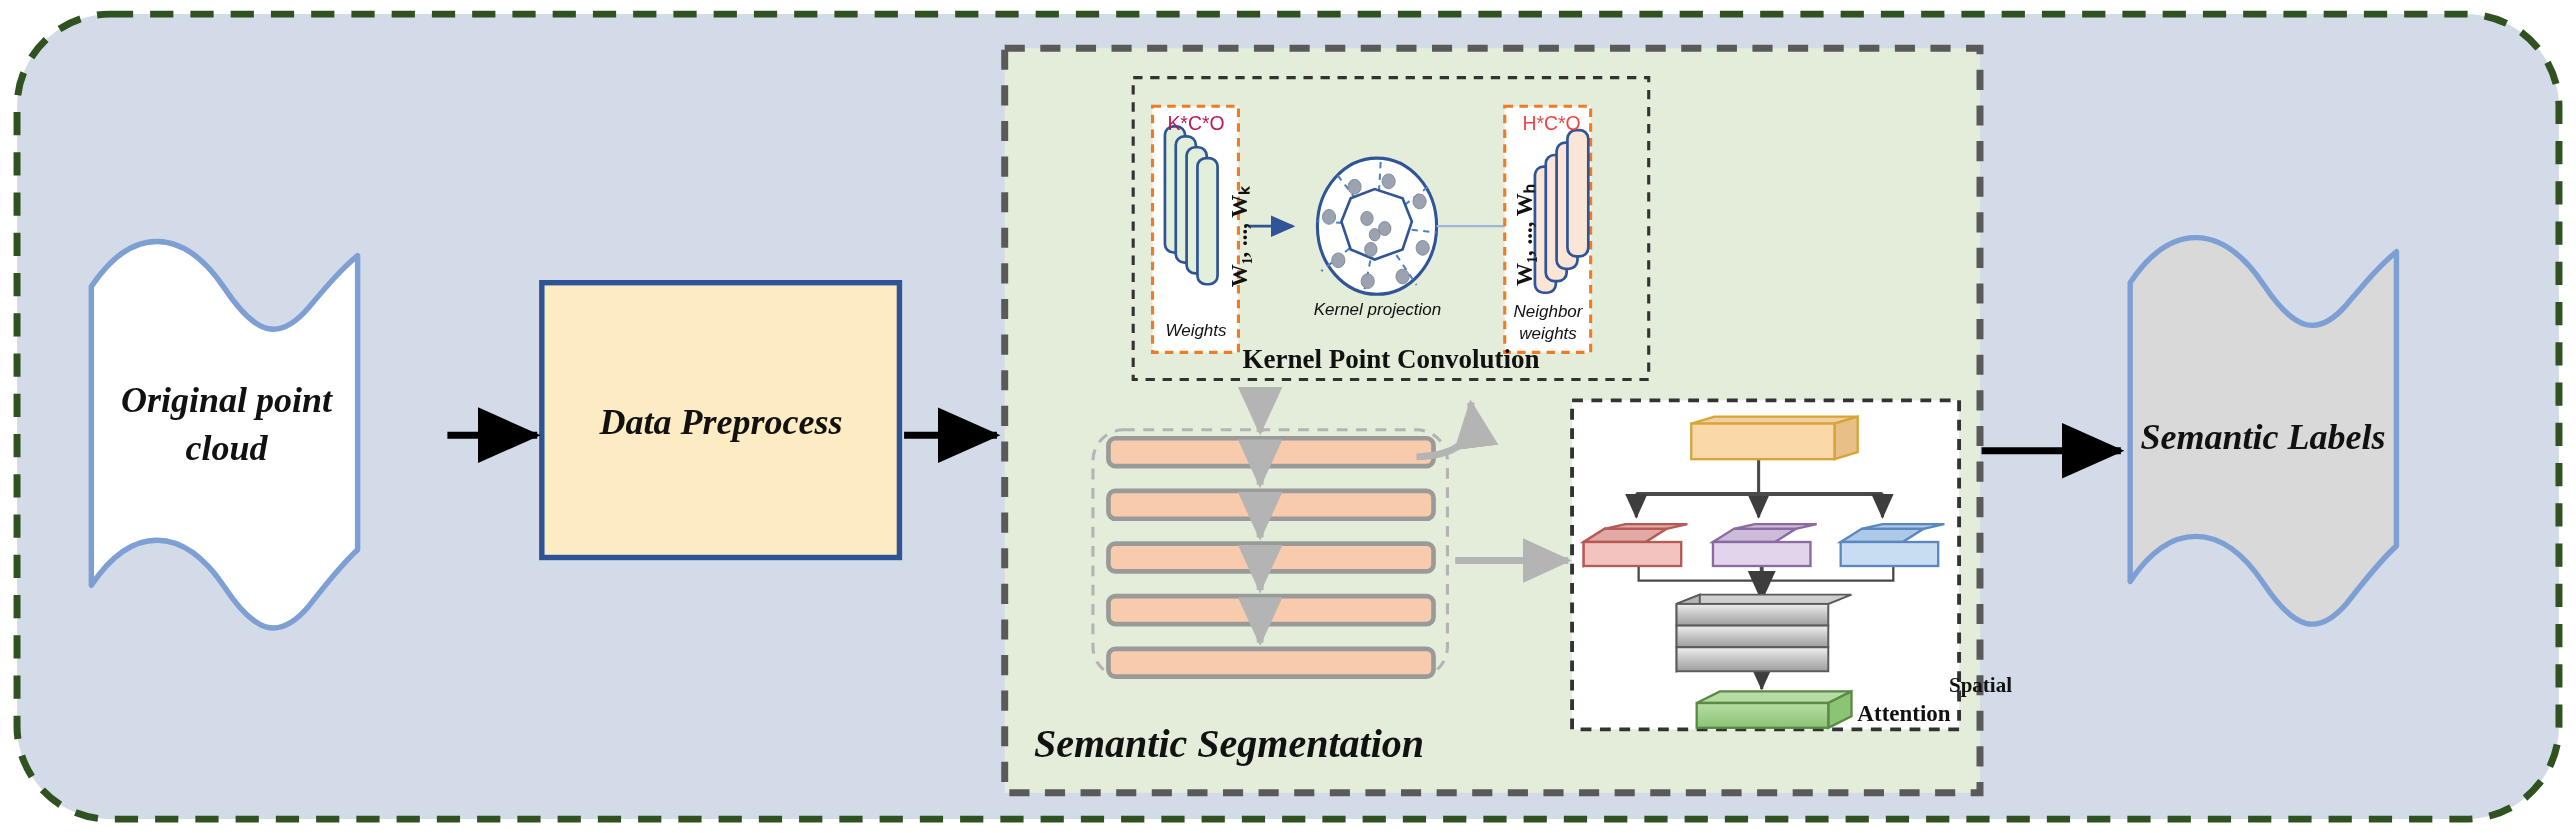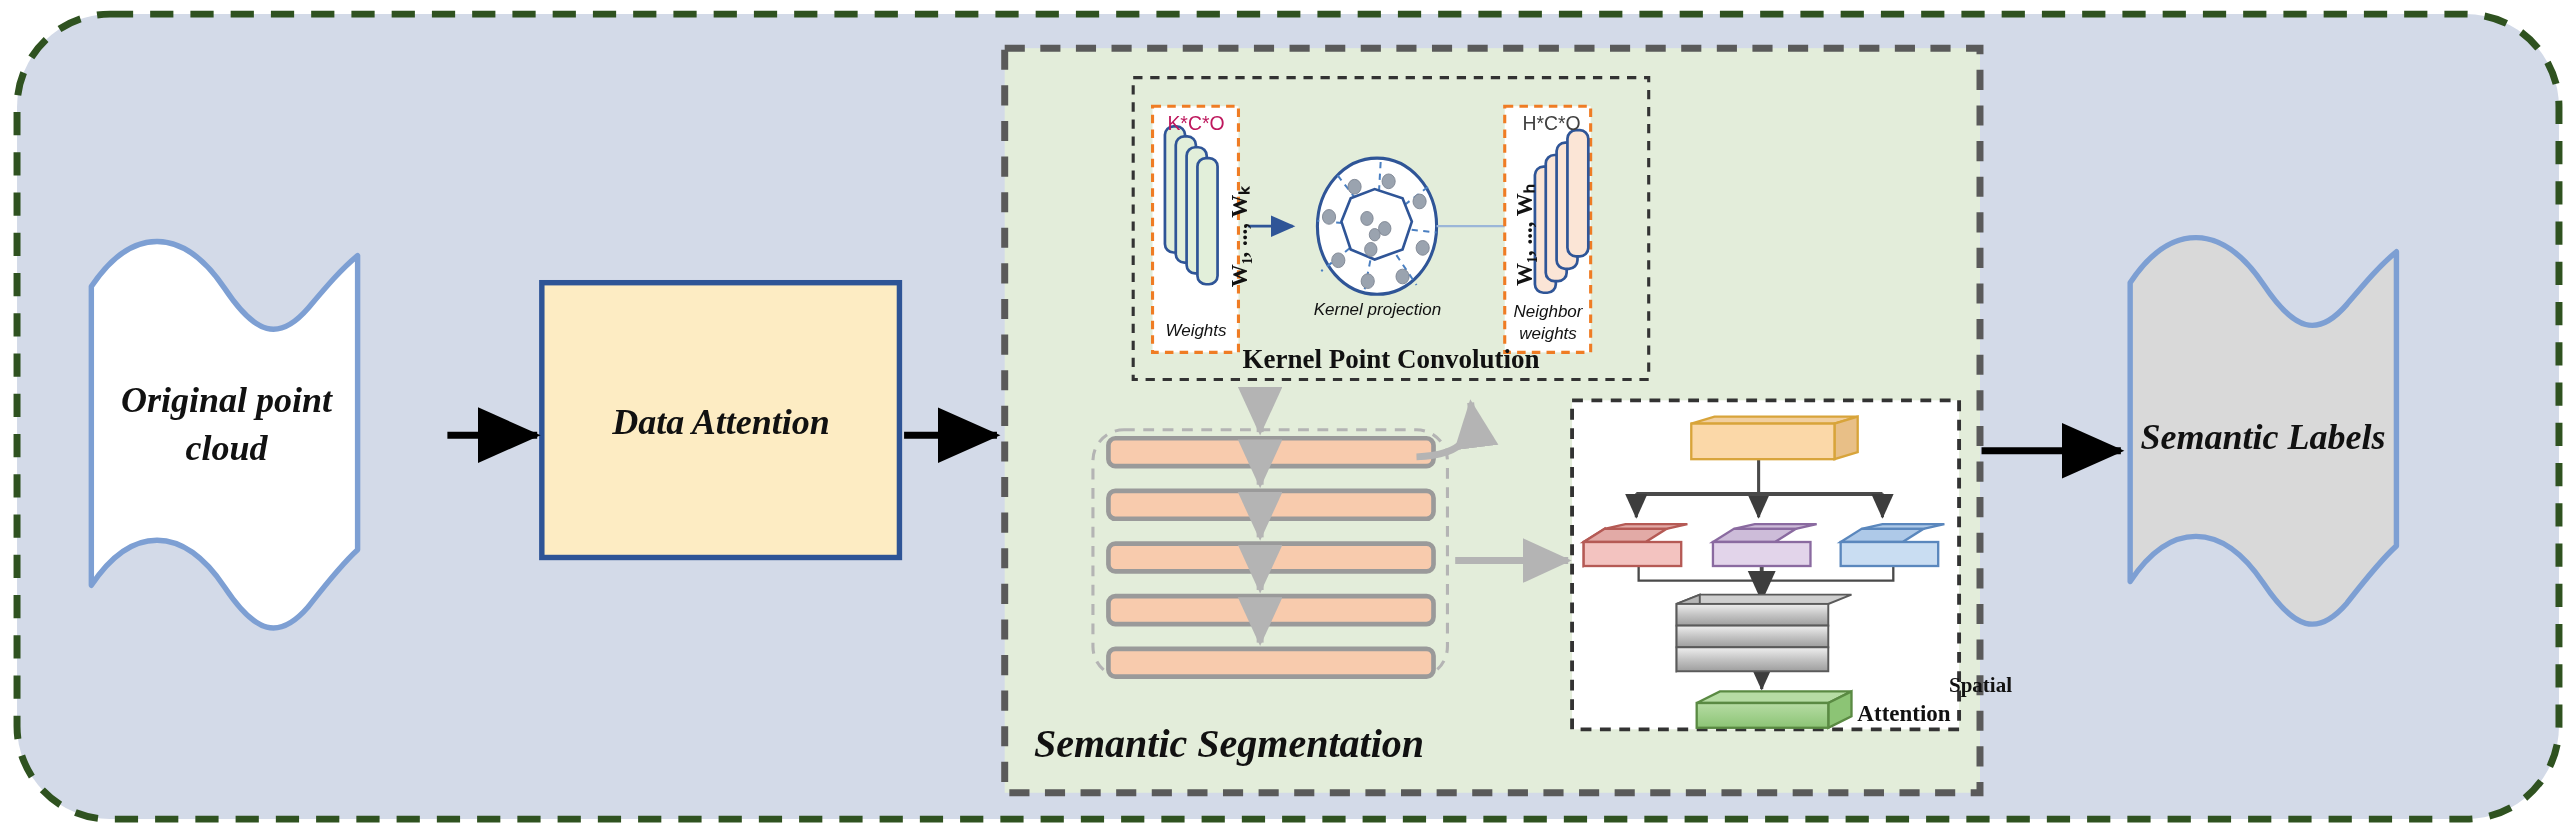--- a/index.html
+++ b/index.html
@@ -253,35 +253,35 @@
              C 2994 823, 2964 813, 2924 753
              C 2870 673, 2804 673, 2752 751
              Z" fill="#d9d9d9" stroke="#7d9fd3" stroke-width="7" stroke-linejoin="round"></path>
 
     <line x1="2560" y1="582" x2="2740" y2="582" stroke="#000000" stroke-width="9" marker-end="url(#arrowBlack)"></line>
   </svg>
 
   <div class="lbl serif-bi" style="left:91px; top:379px; width:271px; text-align:center; font-size:36px;">Original point</div>
   <div class="lbl serif-bi" style="left:91px; top:427px; width:271px; text-align:center; font-size:36px;">cloud</div>
 
-  <div class="lbl serif-bi" style="left:542px; top:401px; width:358px; text-align:center; font-size:36px;">Data Attention</div>
+  <div class="lbl serif-bi" style="left:542px; top:401px; width:358px; text-align:center; font-size:36px;">Data Preprocess</div>
 
   <div class="lbl serif-bi" style="left:1034px; top:720px; font-size:40px;">Semantic Segmentation</div>
 
   <div class="lbl serif-bi" style="left:2130px; top:416px; width:266px; text-align:center; font-size:36px;">Semantic Labels</div>
 
   <div class="lbl serif-b" style="left:1133px; top:344px; width:516px; text-align:center; font-size:27px;">Kernel Point Convolution</div>
 
   <div class="lbl sans-n" style="left:1153px; top:112px; width:86px; text-align:center; font-size:19.4px; color:#be185d;">K*C*O</div>
   <div class="lbl sans-i" style="left:1153px; top:321px; width:86px; text-align:center; font-size:17px;">Weights</div>
   <div class="lbl serif-b rot90" style="left:1168px; top:221px; width:139px; text-align:center; font-size:23px;">W₁, ..., Wₖ</div>
 
   <div class="lbl sans-i" style="left:1300px; top:300px; width:155px; text-align:center; font-size:17px;">Kernel projection</div>
 
-  <div class="lbl sans-n" style="left:1505px; top:112px; width:93px; text-align:center; font-size:19.4px; color:#404040;">H*C*O</div>
+  <div class="lbl sans-n" style="left:1505px; top:112px; width:93px; text-align:center; font-size:19.4px; color:#ef4444;">H*C*O</div>
   <div class="lbl sans-i" style="left:1505px; top:302px; width:86px; text-align:center; font-size:17px;">Neighbor</div>
   <div class="lbl sans-i" style="left:1505px; top:324px; width:86px; text-align:center; font-size:17px;">weights</div>
   <div class="lbl serif-b rot90" style="left:1453px; top:219px; width:139px; text-align:center; font-size:23px;">W₁, ..., Wₕ</div>
 
   <div class="lbl serif-b" style="left:1934px; top:673px; width:93px; text-align:center; font-size:21px;">Spatial</div>
   <div class="lbl serif-b" style="left:1838px; top:701px; width:132px; text-align:center; font-size:23px;">Attention</div>
 
 </div>
 
 

